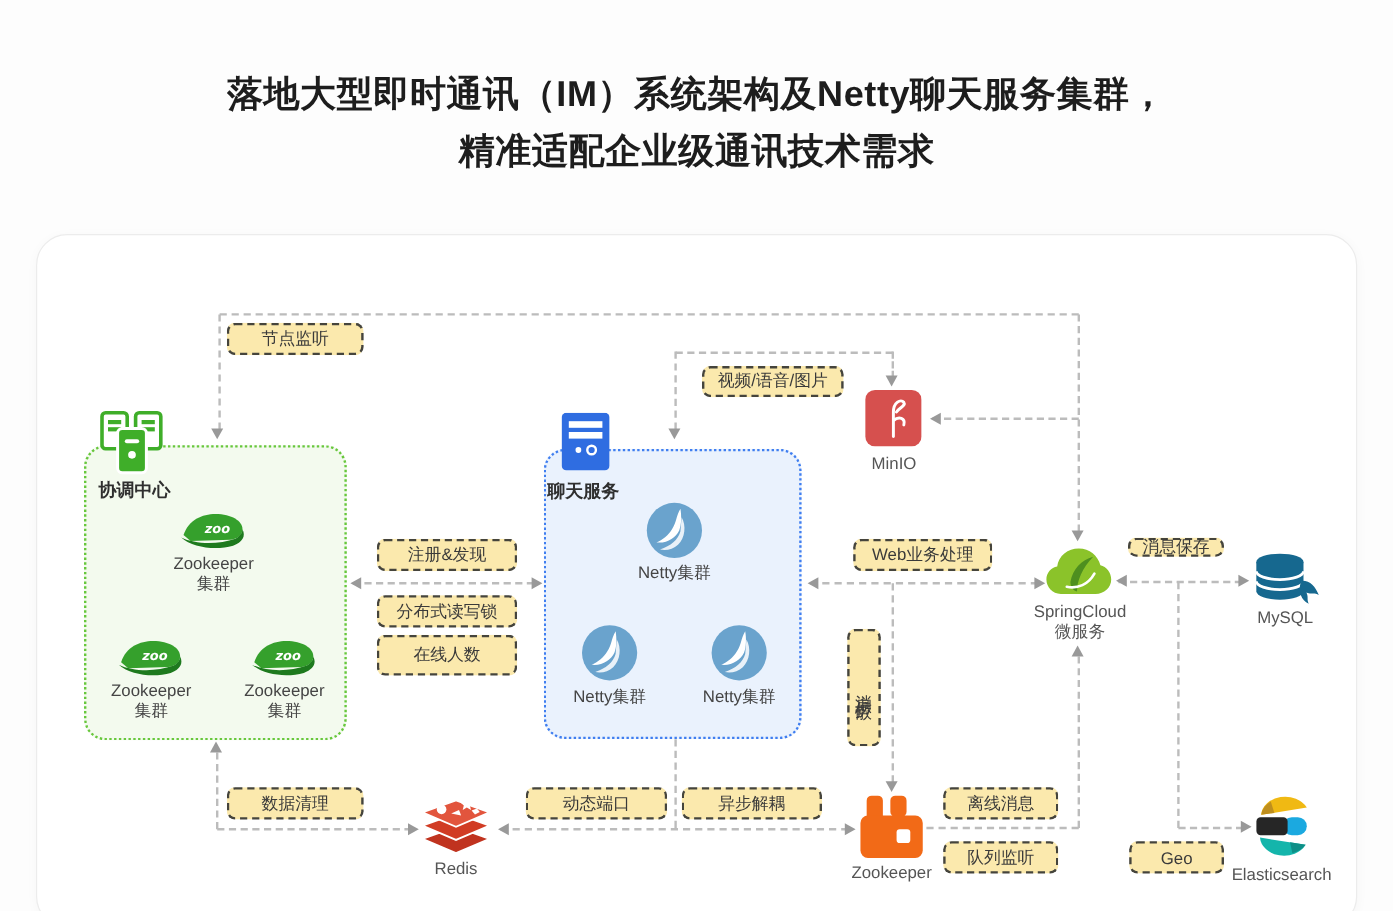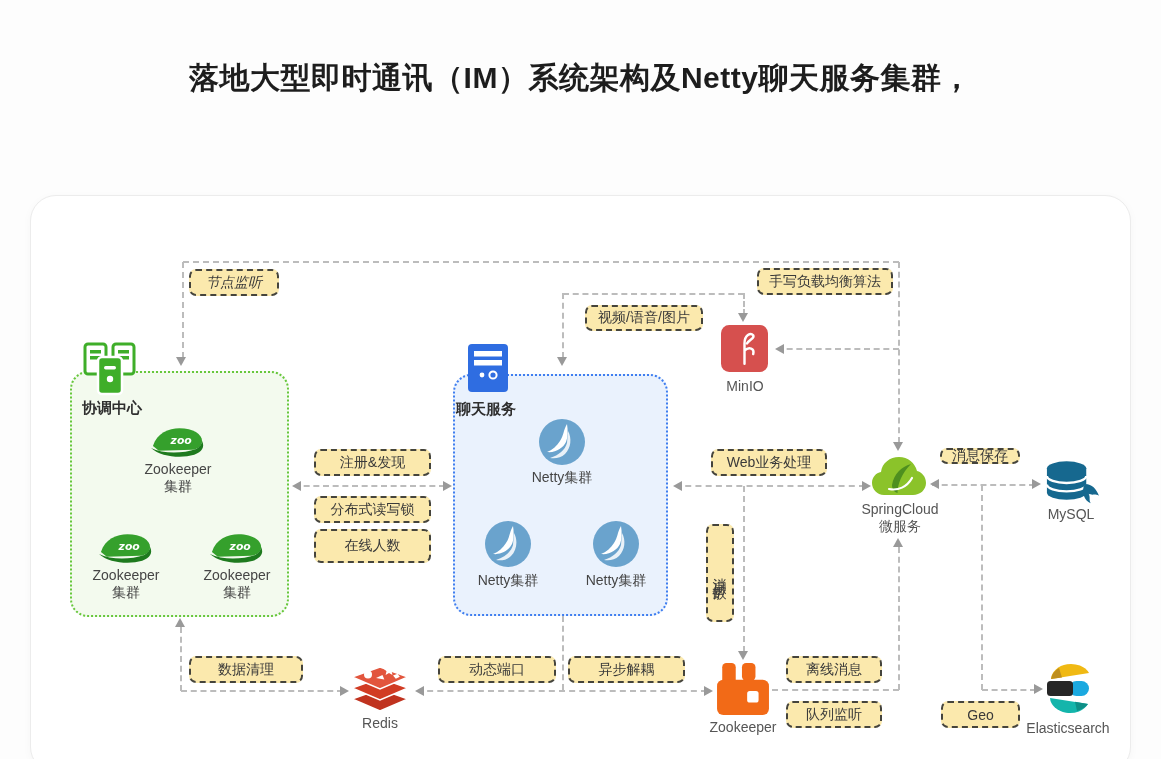--- a/index.html
+++ b/index.html
@@ -32,20 +32,21 @@
   .icon{position:absolute;z-index:4;}
   .node-label{position:absolute;text-align:center;font-size:14px;color:#454545;line-height:17px;z-index:4;}
   .node-label.en{color:#555;}
 </style>
 </head>
 <body>
 
 <div class="canvas">
 
   <div class="title" style="top:44px;">落地大型即时通讯（IM）系统架构及Netty聊天服务集群，</div>
+  <div class="title" style="top:92px;">精准适配企业级通讯技术需求</div>
 
   <div class="card"></div>
 
   <div class="hline" style="left:183px;top:247px;width:716px;"></div>
   <div class="vline" style="left:182px;top:248px;height:96px;"></div>
   <div class="vline" style="left:898px;top:248px;height:181px;"></div>
   <div class="hline" style="left:777px;top:334px;width:122px;"></div>
   <div class="hline" style="left:563px;top:279px;width:181px;"></div>
   <div class="vline" style="left:562px;top:279px;height:65px;"></div>
   <div class="vline" style="left:743px;top:279px;height:22px;"></div>
@@ -237,22 +238,21 @@
       <path d="M7 19 A20 16 0 0 1 45 13 L7 19 Z" fill="#f0b913"></path>
       <path d="M7 19 A20 16 0 0 1 15 8 L18 17.5 Z" fill="#bf8f1e"></path>
       <rect x="25" y="21" width="20" height="15" rx="7.5" fill="#1ba9e0"></rect>
       <rect x="3" y="21" width="26" height="15" rx="3.5" fill="#262626"></rect>
       <path d="M6 38 A20 16 0 0 0 44 44 L6 38 Z" fill="#14b5ab"></path>
       <path d="M44 44 A20 16 0 0 1 33 51 L31 41.8 Z" fill="#0e8f87"></path>
     </svg>
   </div>
   <div class="node-label en" style="left:1022px;top:706px;width:92px;">Elasticsearch</div>
 
-  <div class="lbl" style="left:189px;top:255px;width:90px;height:27px;font-style:italic;">节点监听</div>
-  <div class="lbl" style="left:757px;top:254px;width:136px;height:27px;">手写负载均衡算法</div>
+  <div class="lbl" style="left:189px;top:255px;width:114px;height:27px;">节点监听</div>
   <div class="lbl" style="left:585px;top:291px;width:118px;height:26px;">视频/语音/图片</div>
   <div class="lbl" style="left:314px;top:435px;width:117px;height:27px;">注册&amp;发现</div>
   <div class="lbl" style="left:314px;top:482px;width:117px;height:27px;">分布式读写锁</div>
   <div class="lbl" style="left:314px;top:515px;width:117px;height:34px;">在线人数</div>
   <div class="lbl" style="left:711px;top:435px;width:116px;height:27px;">Web业务处理</div>
   <div class="lbl" style="left:940px;top:434px;width:80px;height:16px;">消息保存</div>
   <div class="lbl vert" style="left:706px;top:510px;width:28px;height:98px;">消息扩散</div>
   <div class="lbl" style="left:189px;top:642px;width:114px;height:27px;">数据清理</div>
   <div class="lbl" style="left:438px;top:642px;width:118px;height:27px;">动态端口</div>
   <div class="lbl" style="left:568px;top:642px;width:117px;height:27px;">异步解耦</div>

